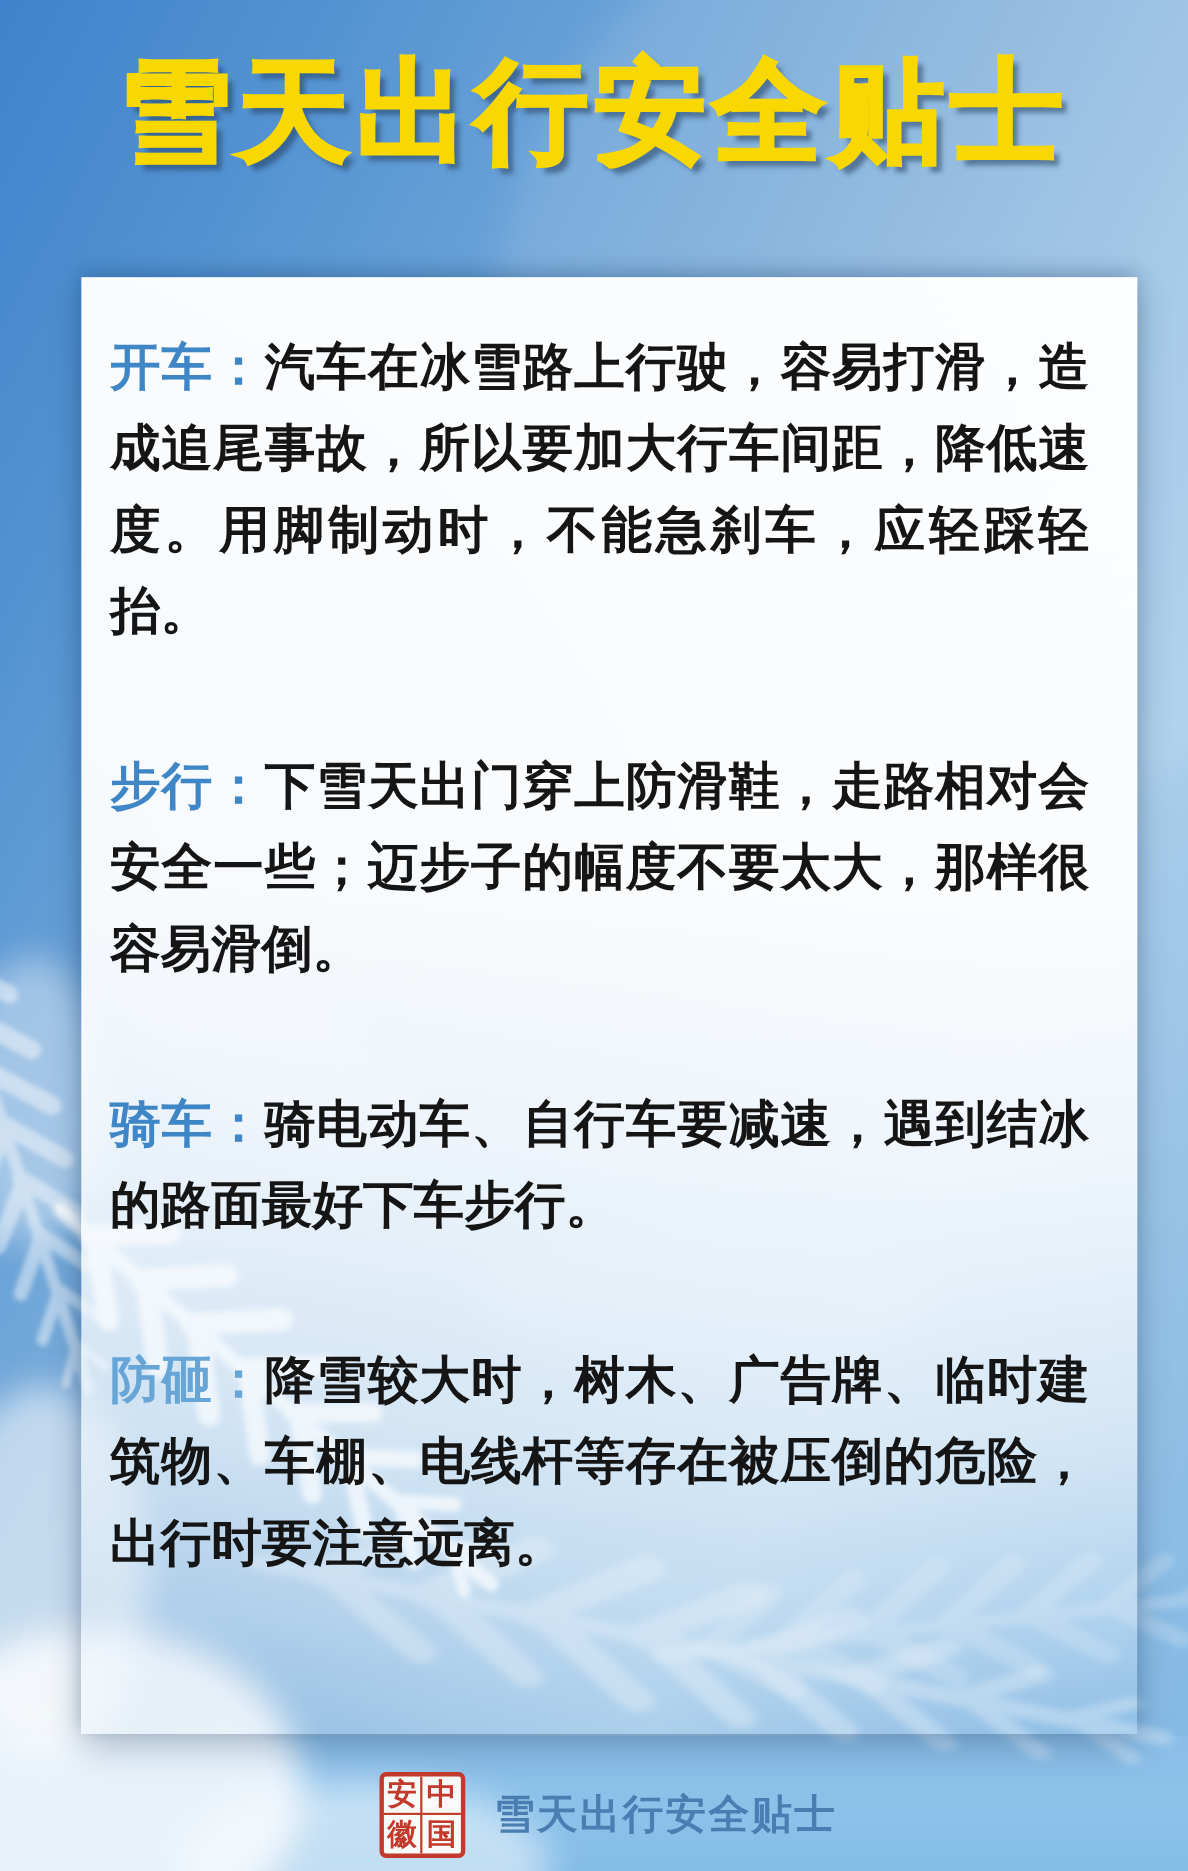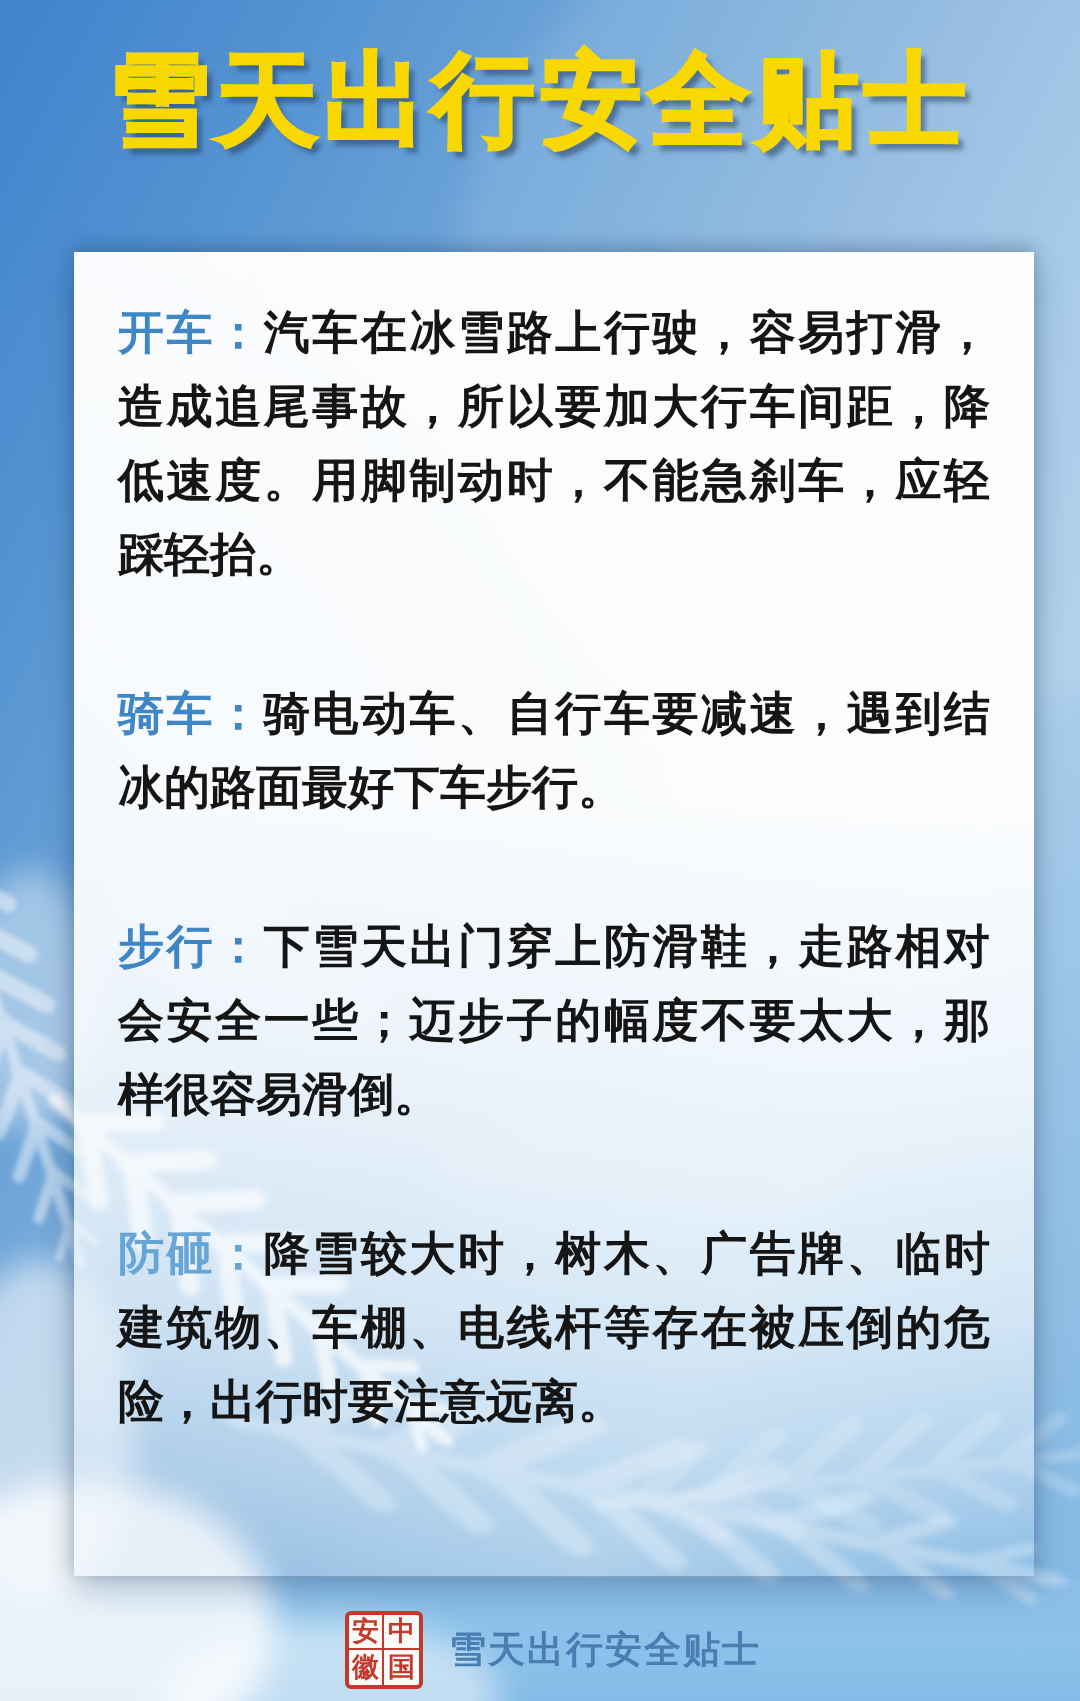--- a/index.html
+++ b/index.html
@@ -1,35 +1,35 @@
 <!DOCTYPE html>
 <html><head>
 <meta charset="utf-8">
 <style>
   html,body{margin:0;padding:0;background:#2f6eae;}
   .page{
     position:relative;width:1080px;height:1701px;overflow:hidden;
-    font-family:Liberation Serif, serif;
+    font-family:Liberation Sans, sans-serif;
     background:linear-gradient(118deg,#3f83cc 0%,#5493d2 16%,#6ea5d8 32%,#8ab6de 48%,#9fc6e6 62%,#a9cdea 72%,#93c0e5 86%,#7fb7e4 100%);
   }
   .deco{position:absolute;left:0;top:0;pointer-events:none;}
   .bottom-strip{
     position:absolute;left:0;top:1578px;width:1080px;height:123px;
     background:linear-gradient(180deg,#8abde7 0%,#8cc2ea 55%,#84bce7 100%);
   }
   .title{
     position:absolute;left:0;top:40px;width:1080px;margin:0;
     text-align:center;font-size:102px;line-height:1.2;font-weight:900;
     color:#f9d802;letter-spacing:6px;
     -webkit-text-stroke:3px #f9d802;
     text-shadow:6px 7px 5px rgba(35,62,95,.55);
   }
   .card{
     position:absolute;left:74px;top:252px;width:960px;height:1324px;
-    box-sizing:border-box;padding:44px 44px 0 44px;
+    box-sizing:border-box;padding:44px 44px 0 26px;
     background:linear-gradient(180deg,
       rgba(255,255,255,.97) 0%,
       rgba(255,255,255,.95) 42%,
       rgba(248,251,254,.88) 62%,
       rgba(238,246,252,.70) 80%,
       rgba(228,240,250,.40) 92%,
       rgba(225,238,250,.05) 100%);
     box-shadow:0 10px 30px rgba(20,50,90,.30), 0 -5px 14px rgba(20,50,90,.22);
   }
   .tip{
@@ -106,22 +106,22 @@
     <use href="#branch" transform="translate(-55,845) rotate(72)" opacity="0.45" filter="url(#b1)"></use>
     <use href="#branch" transform="translate(55,1100) rotate(41) scale(1.18)" opacity="0.85" filter="url(#b1)"></use>
     <use href="#branch" transform="translate(235,1420) rotate(11) scale(1.9,1.3)" opacity="0.30" filter="url(#b1)"></use>
     <use href="#branch" transform="translate(600,1505) rotate(-6) scale(1.4,1.1)" opacity="0.20" filter="url(#b1)"></use>
   </svg>
 
   <h1 class="title">雪天出行安全贴士</h1>
 
   <div class="card">
     <p class="tip"><span class="label">开车：</span><span>汽车在冰雪路上行驶，容易打滑，造成追尾事故，所以要加大行车间距，降低速度。用脚制动时，不能急刹车，应轻踩轻抬。</span></p>
+    <p class="tip"><span class="label">步行：</span><span>下雪天出门穿上防滑鞋，走路相对会安全一些；迈步子的幅度不要太大，那样很容易滑倒。</span></p>
     <p class="tip"><span class="label">骑车：</span><span>骑电动车、自行车要减速，遇到结冰的路面最好下车步行。</span></p>
-    <p class="tip"><span class="label">步行：</span><span>下雪天出门穿上防滑鞋，走路相对会安全一些；迈步子的幅度不要太大，那样很容易滑倒。</span></p>
     <p class="tip"><span class="label">防砸：</span><span>降雪较大时，树木、广告牌、临时建筑物、车棚、电线杆等存在被压倒的危险，出行时要注意远离。</span></p>
   </div>
 
   <div class="footer">
     <div class="seal">
       <span>安</span>
       <span>中</span>
       <span>徽</span>
       <span>国</span>
     </div>

